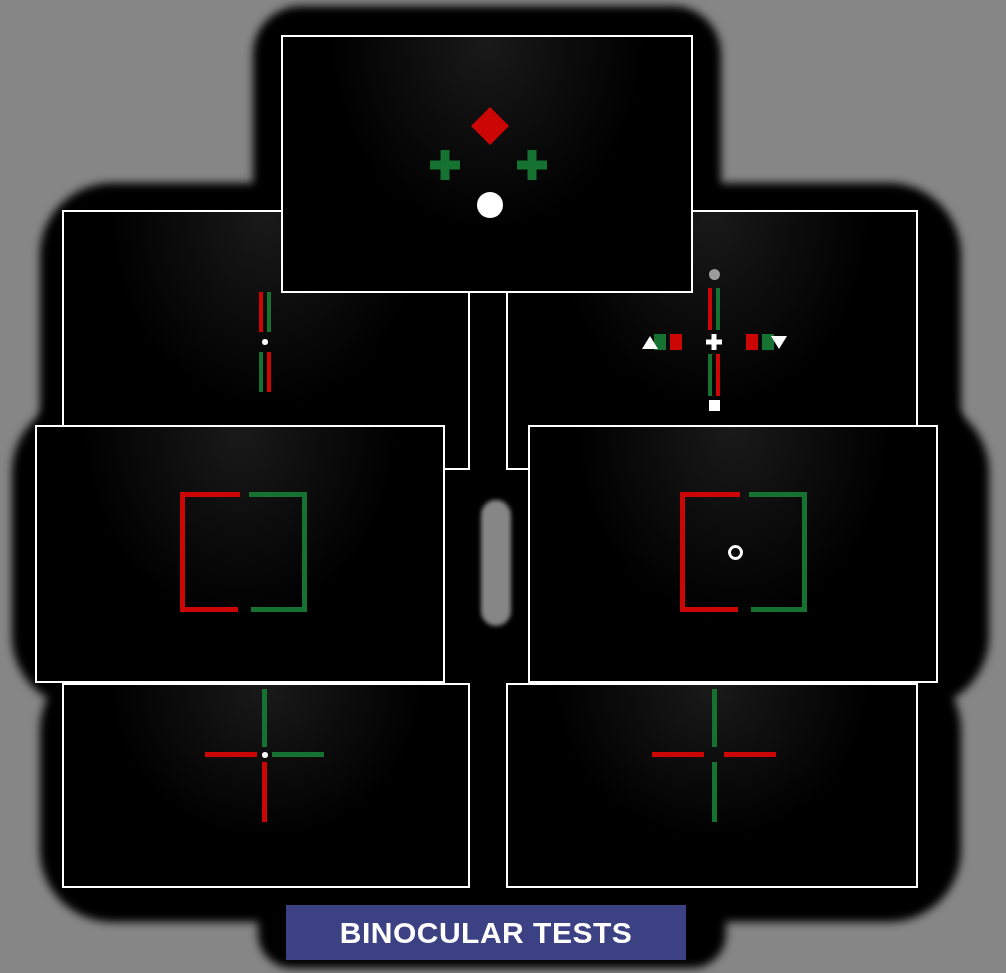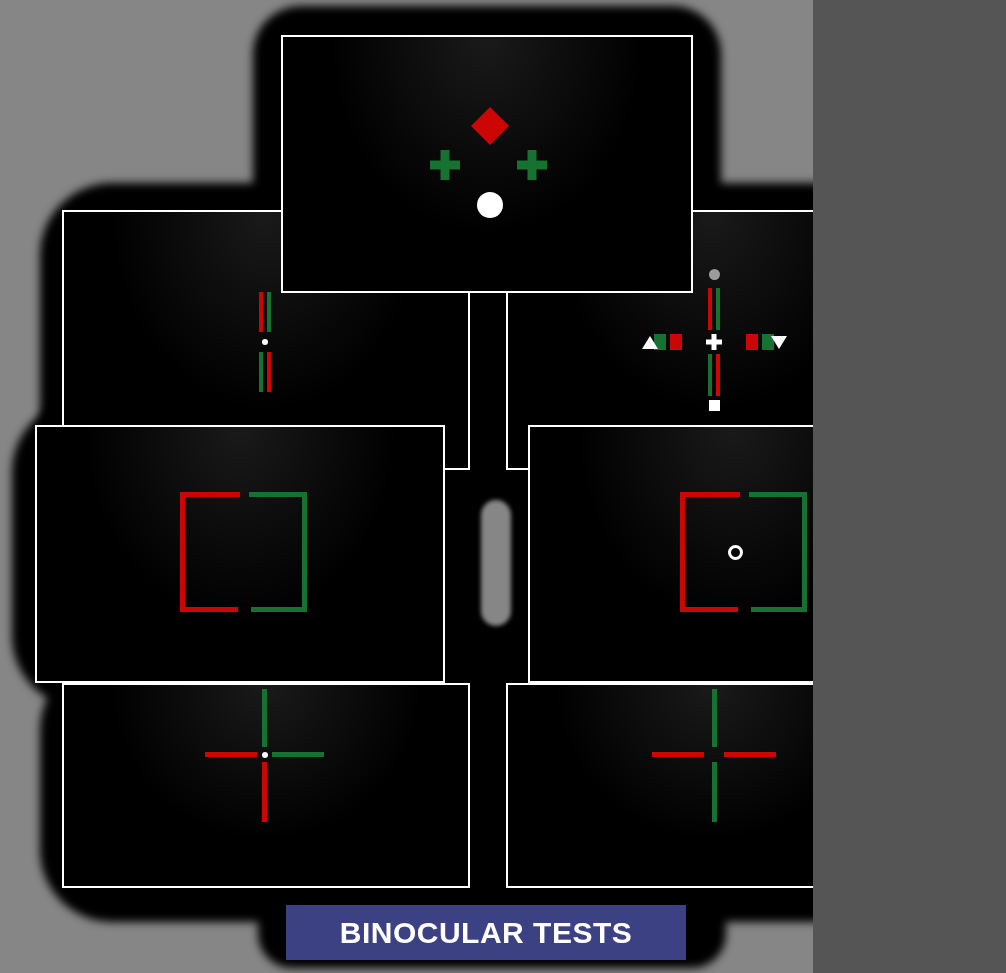--- a/index.html
+++ b/index.html
@@ -1,18 +1,18 @@
 <!DOCTYPE html>
 <html style="--background: #868686; --black: #000000; --panel_border: #ffffff; --red: #cc0505; --green: #157231; --white: #ffffff; --gray: #9c9c9c; --navy: #3c4183;"><head>
 <meta charset="utf-8">
 <style>
   * { margin:0; padding:0; box-sizing:border-box; }
   body { background:#555; font-family:"Liberation Sans", sans-serif; }
   .stage {
-    position:relative; width:813px; height:973px;
+    position:relative; width:1006px; height:973px;
     background:var(--background,#868686); overflow:hidden;
   }
   .blob { position:absolute; background:#000; filter:blur(4px); z-index:0; }
   .notch { position:absolute; background:var(--background,#868686); filter:blur(2px); z-index:1; }
   .panel {
     position:absolute; border:2px solid var(--panel_border,#fff);
     background:radial-gradient(ellipse at 50% 0%, rgba(255,255,255,0.10), rgba(0,0,0,0) 55%), #000;
   }
   .shape { position:absolute; }
   .circle { border-radius:50%; }

